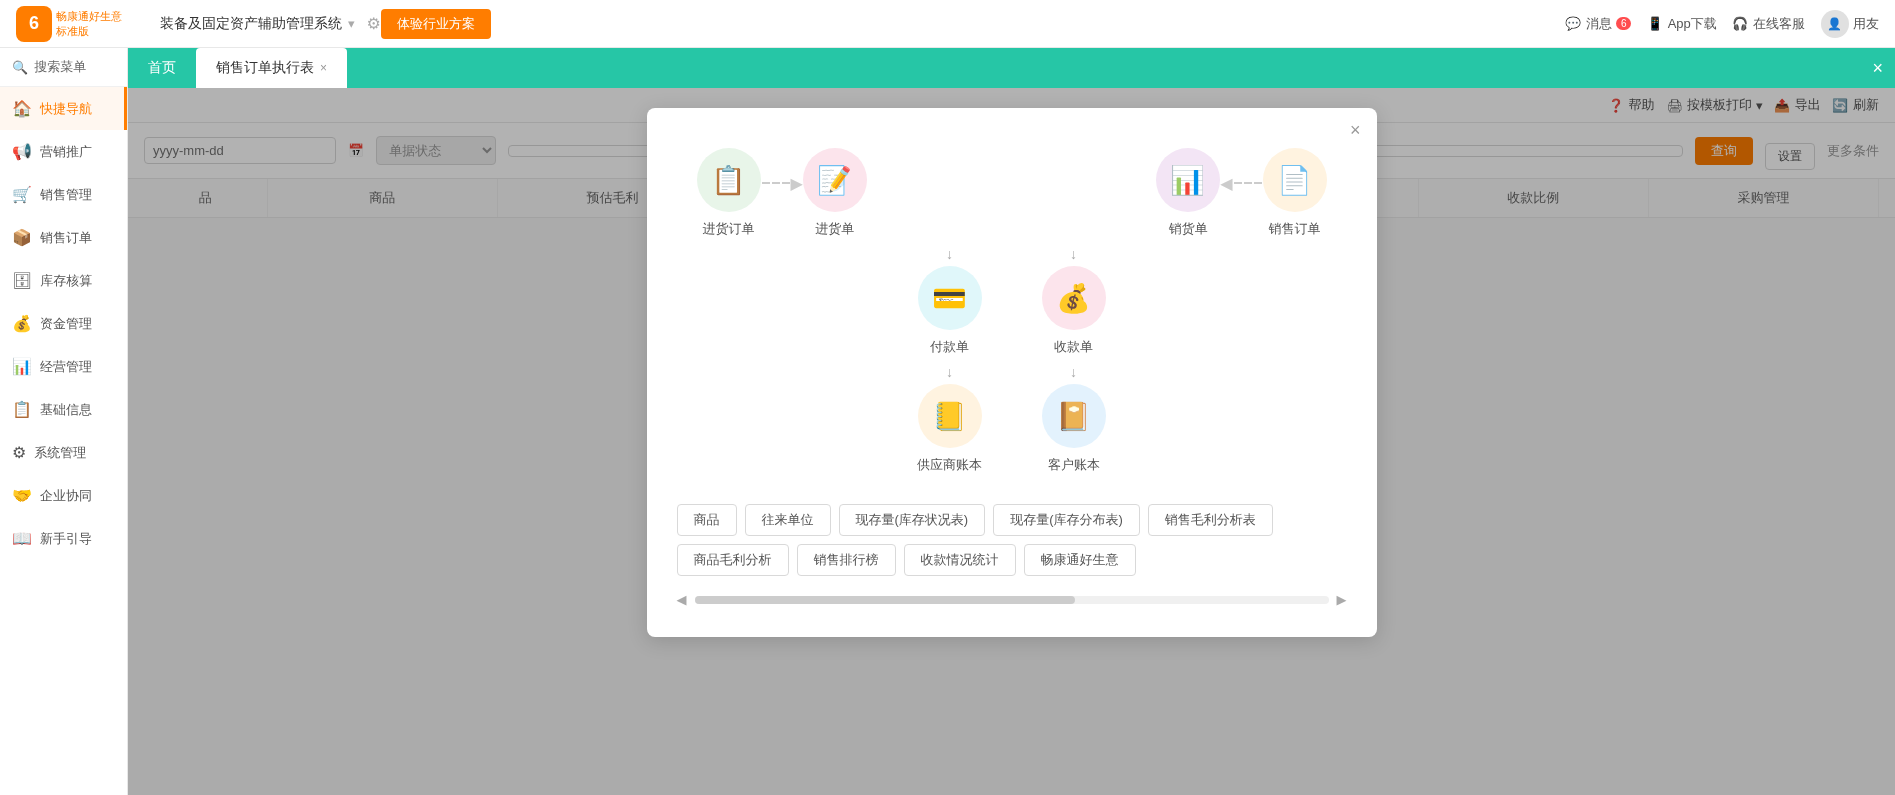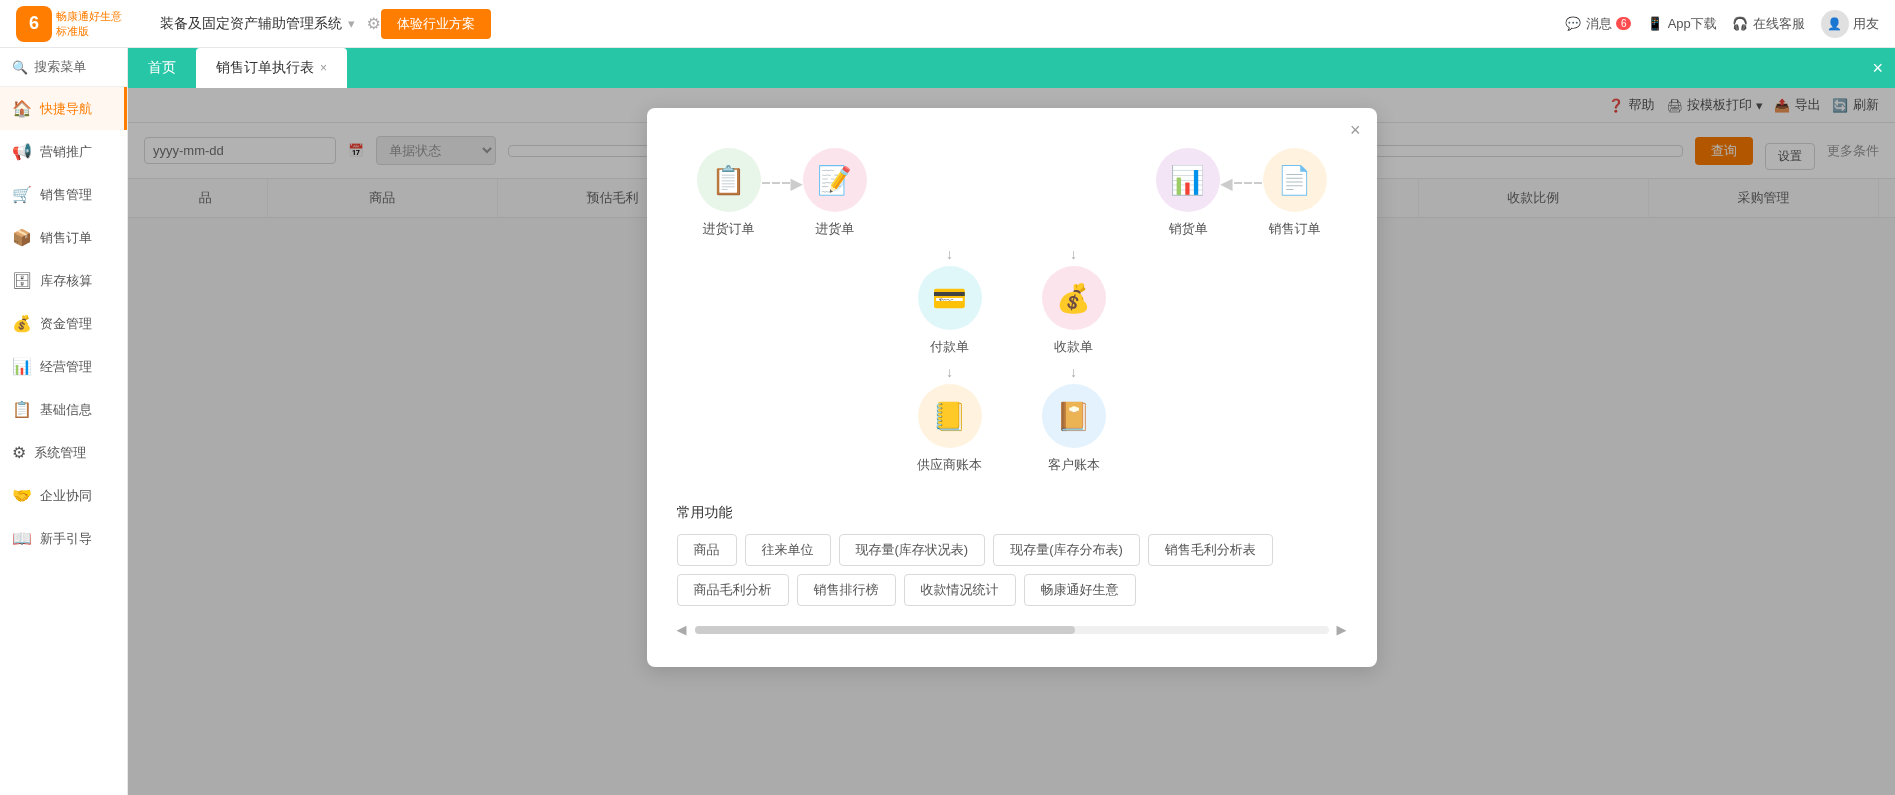--- a/index.html
+++ b/index.html
@@ -351,21 +351,20 @@
                     <span style="color:#42a5f5;">📔</span>
                   </div>
                   <span class="flow-label">客户账本</span>
                 </div>
                 <div style="flex:1;"></div>
                 <div style="width:64px;"></div>
               </div>
             </div>
 
             <div>
-              <div class="common-title">常用功能</div>
               <div class="common-btns" id="common-btns">
                   <button class="common-btn">商品</button>
                   <button class="common-btn">往来单位</button>
                   <button class="common-btn">现存量(库存状况表)</button>
                   <button class="common-btn">现存量(库存分布表)</button>
                   <button class="common-btn">销售毛利分析表</button>
                   <button class="common-btn">商品毛利分析</button>
                   <button class="common-btn">销售排行榜</button>
                   <button class="common-btn">收款情况统计</button>
                   <button class="common-btn">畅康通好生意</button>

